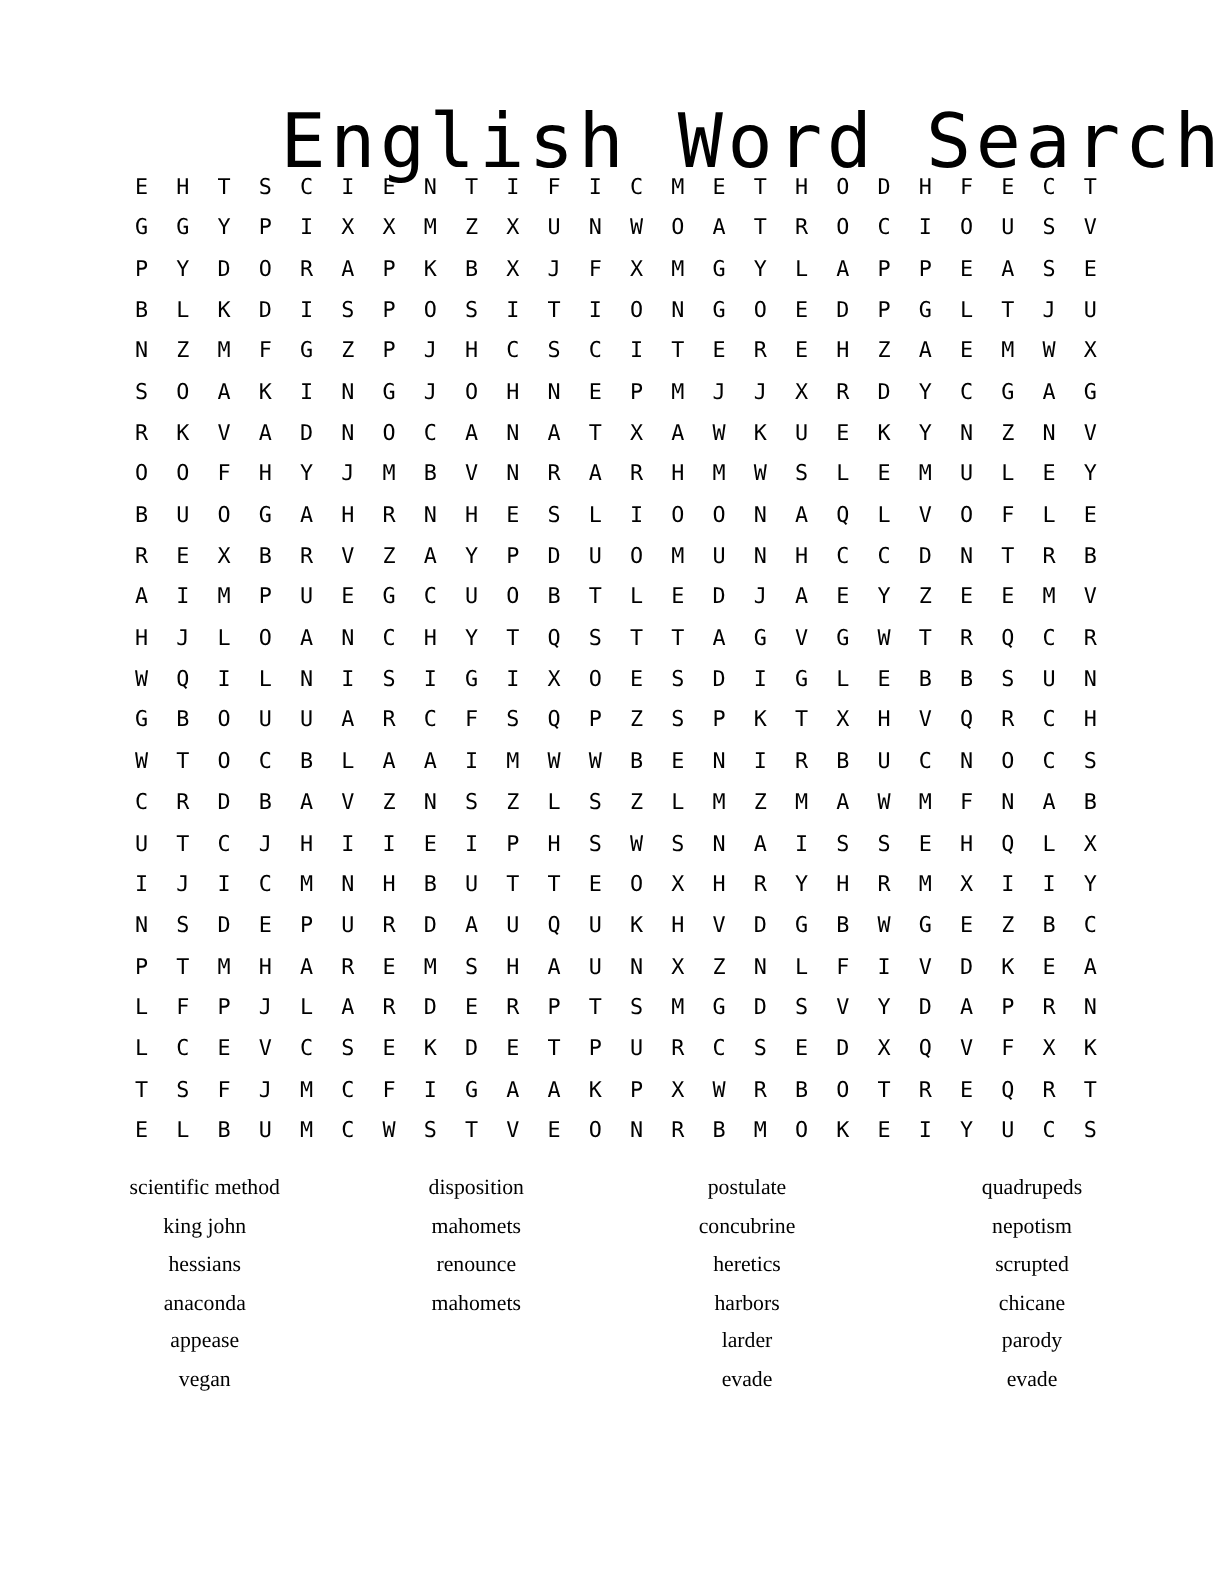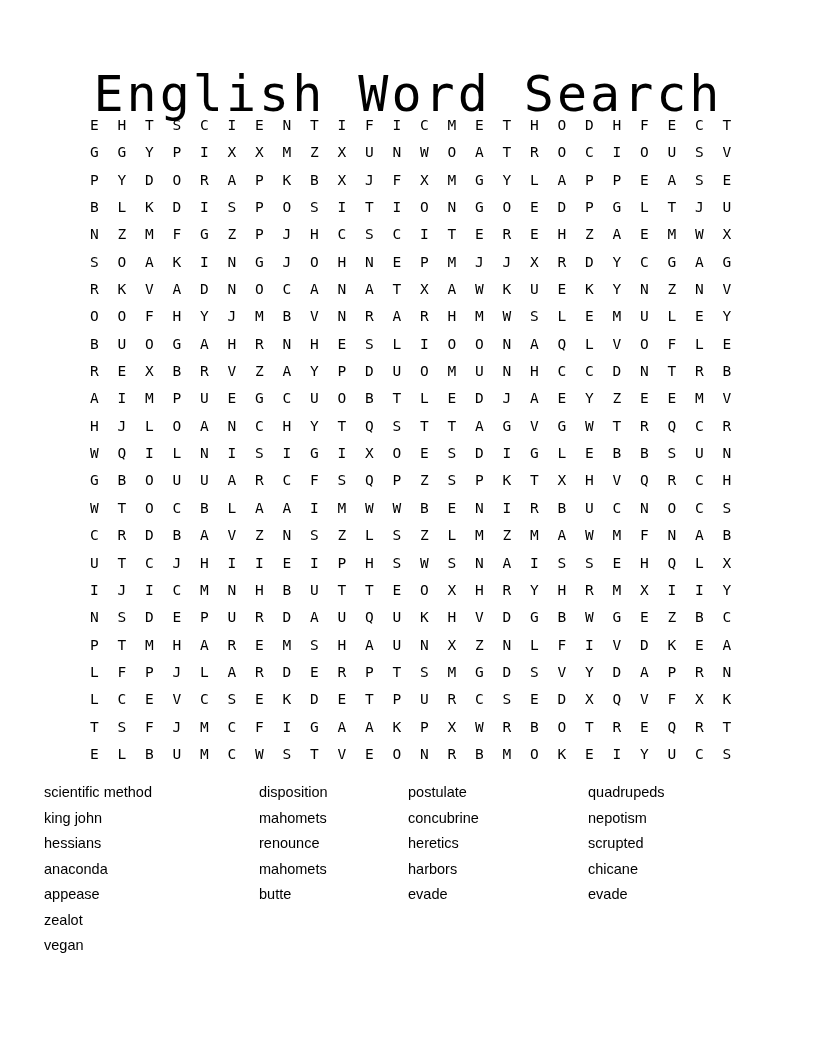--- a/index.html
+++ b/index.html
@@ -23,21 +23,21 @@
     position: relative;
     box-sizing: border-box;
   }
 
   
   #title {
     position: absolute;
     top: 30px;
     left: 0;
     width: 816px;
-    text-align: center;
+    text-align: right;
     font-family: "DejaVu Sans Mono", monospace;
     font-size: 50px;
     font-weight: 400;
     letter-spacing: 3px;
     line-height: 60px;
     white-space: pre;
     color: #000000;
   }
 
   
@@ -68,31 +68,32 @@
     top: 780px;
     left: 0;
     width: 816px;
     height: 190px;
   }
   .word-col {
     position: absolute;
     top: 0;
   }
   .word-col-0 { left: 44px;  width: 185px; }
-  .word-col-1 { left: 225px; width: 185px; margin-left: 34px; }
+  .word-col-1 { left: 225px; width: 185px; }
   .word-col-2 { left: 408px; width: 180px; }
   .word-col-3 { left: 588px; width: 200px; }
 
   .word-item {
-    font-family: Liberation Sans, sans-serif;
+    font-family: Liberation Serif, serif;
     font-size: 14.5px;
     line-height: 25.5px;
     height: 25.5px;
     color: #000000;
     white-space: pre;
+    text-align: center;
   }
 </style>
 </head>
 <body>
 
 <div id="page">
 
   <h1 id="title">English Word Search</h1>
 
   <div id="grid">
@@ -722,39 +723,39 @@
       </div>
     </div>
 
   <div id="wordlist">
       <div class="word-col word-col-0">
         <div class="word-item">scientific method</div>
         <div class="word-item">king john</div>
         <div class="word-item">hessians</div>
         <div class="word-item">anaconda</div>
         <div class="word-item">appease</div>
-        <div class="word-item">zealot</div>
         <div class="word-item">vegan</div>
       </div>
       <div class="word-col word-col-1">
         <div class="word-item">disposition</div>
         <div class="word-item">mahomets</div>
         <div class="word-item">renounce</div>
         <div class="word-item">mahomets</div>
-        <div class="word-item">butte</div>
       </div>
       <div class="word-col word-col-2">
         <div class="word-item">postulate</div>
         <div class="word-item">concubrine</div>
         <div class="word-item">heretics</div>
         <div class="word-item">harbors</div>
+        <div class="word-item">larder</div>
         <div class="word-item">evade</div>
       </div>
       <div class="word-col word-col-3">
         <div class="word-item">quadrupeds</div>
         <div class="word-item">nepotism</div>
         <div class="word-item">scrupted</div>
         <div class="word-item">chicane</div>
+        <div class="word-item">parody</div>
         <div class="word-item">evade</div>
       </div>
     </div>
 
 </div>
 
 </body></html>

